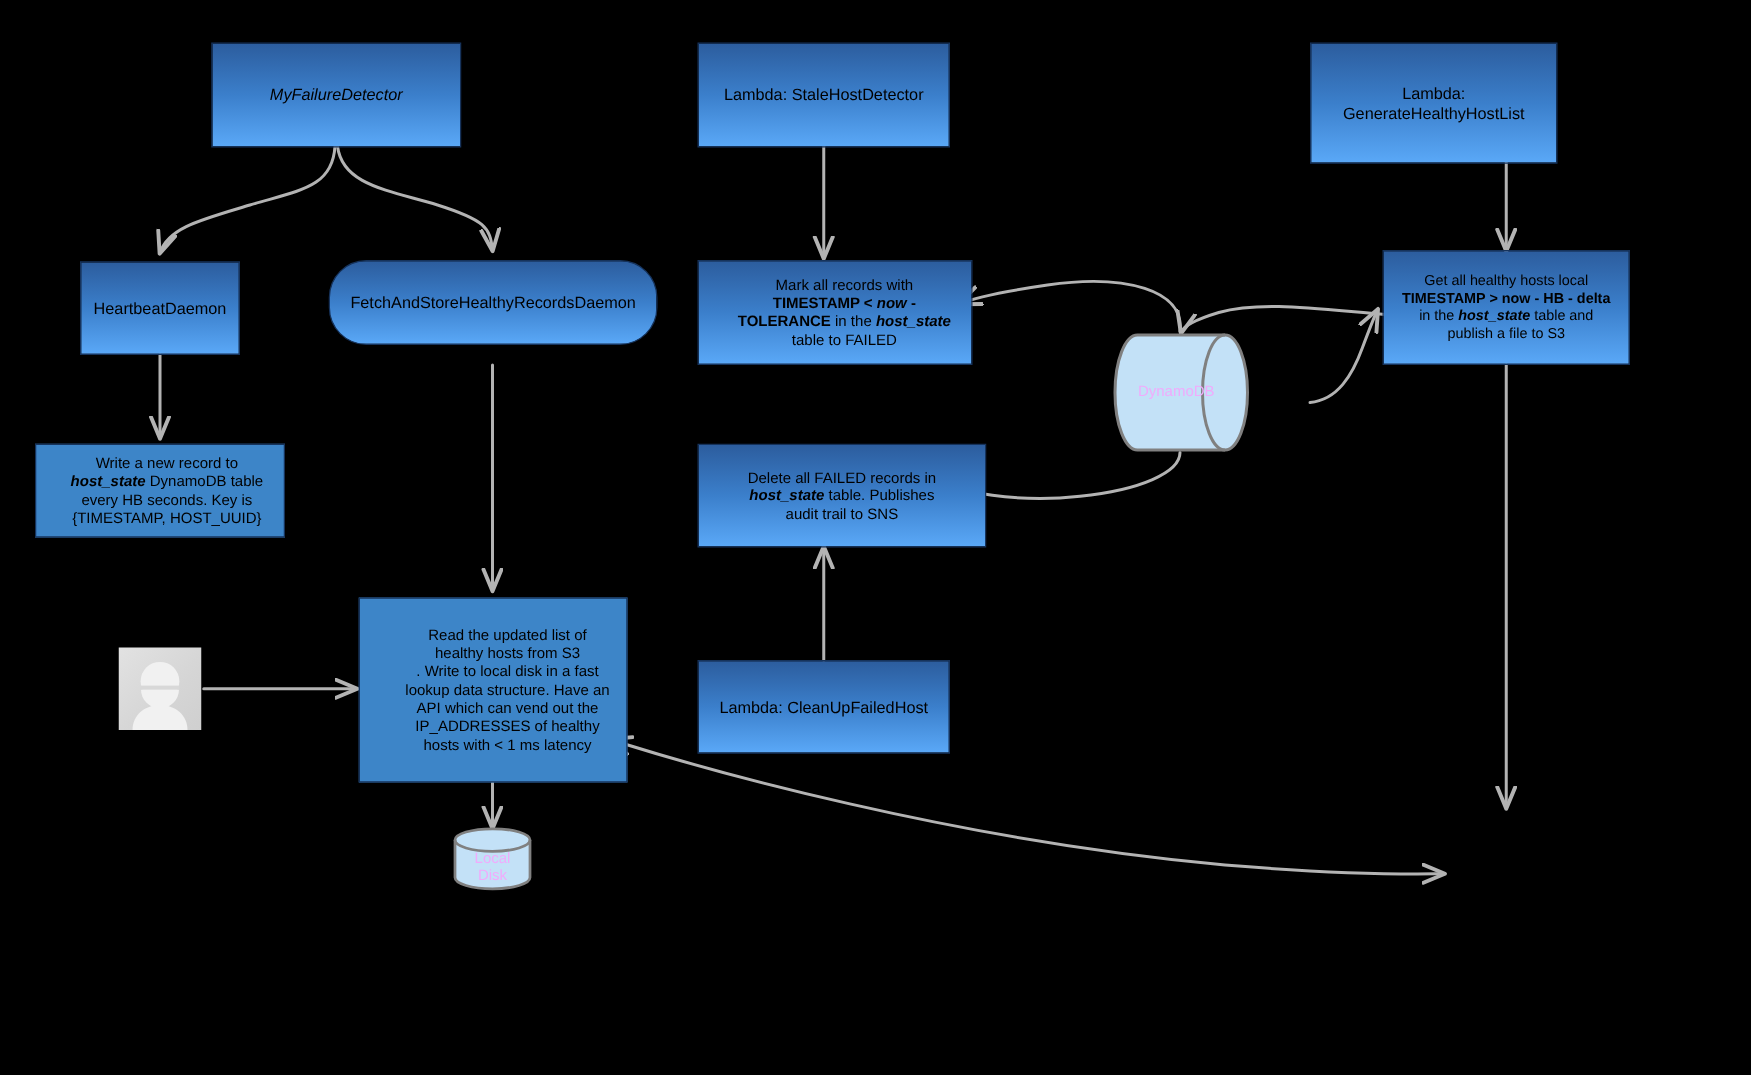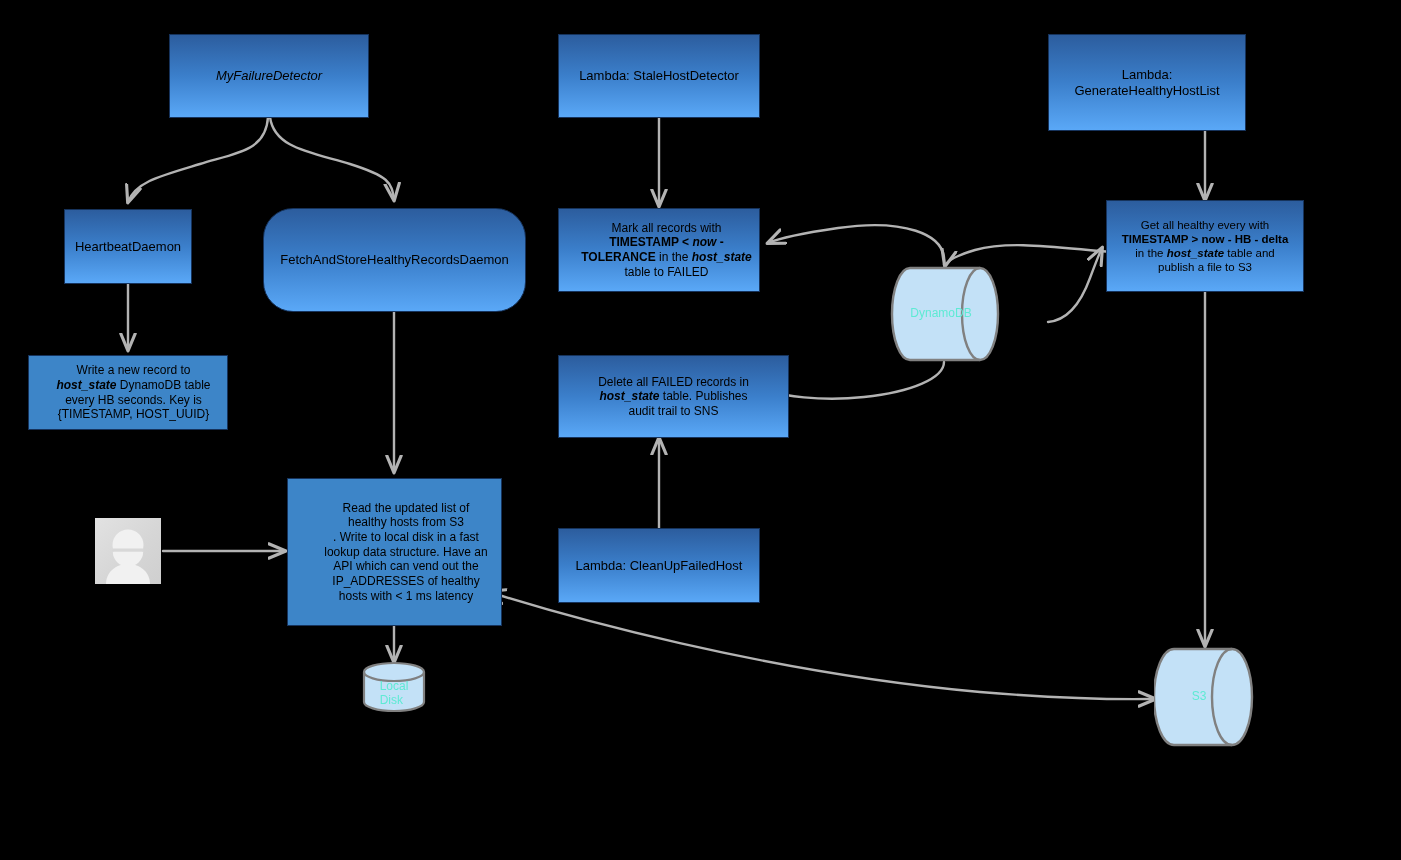--- a/index.html
+++ b/index.html
@@ -52,21 +52,22 @@
   .fs115 { font-size: 11.5px; }
   b { font-weight: bold; }
   .bi { font-weight: bold; font-style: italic; }
 
   
   .cyl {
     position: absolute;
     display: flex;
     align-items: center;
     justify-content: center;
-    color: #5eead4;
+    color: #f0abfc;
+    text-align: center;
   }
   .cyl svg { position: absolute; left: 0; top: 0; }
   .cyl .cyl-label {
     position: relative;
     z-index: 2;
     line-height: 1.15;
   }
 
   
   .user-icon {
@@ -125,38 +126,38 @@
   </svg>
 
   <div class="node grad fs13" style="left:169px; top:34px; width:200px; height:84px;font-style:italic;">
     <span class="txt">MyFailureDetector</span>
   </div>
 
   <div class="node grad fs13" style="left:64px; top:209px; width:128px; height:75px;">
     <span class="txt">HeartbeatDaemon</span>
   </div>
 
-  <div class="node grad fs13" style="left:263px; top:208px; width:263px; height:104px;border-radius:30px;">
+  <div class="node grad fs13" style="left:263px; top:208px; width:263px; height:68px;border-radius:30px;">
     <span class="txt">FetchAndStoreHealthyRecordsDaemon</span>
   </div>
 
   <div class="node flat fs12" style="left:28px; top:355px; width:200px; height:75px;padding-left:16px;">
     <span class="txt">
       <span>Write a new record to</span><br>
       <span class="bi">host_state</span><span> DynamoDB table</span><br>
       <span>every HB seconds. Key is</span><br>
       <span>{TIMESTAMP, HOST_UUID}</span>
     </span>
   </div>
 
   <div class="node grad fs13" style="left:558px; top:34px; width:202px; height:84px;">
     <span class="txt">Lambda: StaleHostDetector</span>
   </div>
 
-  <div class="node grad fs12" style="left:558px; top:208px; width:202px; height:84px;padding-left:20px;">
+  <div class="node grad fs12" style="left:558px; top:208px; width:220px; height:84px;padding-left:20px;">
     <span class="txt">
       <span>Mark all records with</span><br>
       <b>TIMESTAMP &lt; </b><span class="bi">now</span><b> -</b><br>
       <b>TOLERANCE</b><span> in the </span><span class="bi">host_state</span><br>
       <span>table to FAILED</span>
     </span>
   </div>
 
   <div class="node grad fs12" style="left:558px; top:355px; width:231px; height:83px;justify-content:center;">
     <span class="txt">
@@ -172,21 +173,21 @@
 
   <div class="node grad fs13" style="left:1048px; top:34px; width:198px; height:97px;">
     <span class="txt">
       <span>Lambda:</span><br>
       <span>GenerateHealthyHostList</span>
     </span>
   </div>
 
   <div class="node grad fs115" style="left:1106px; top:200px; width:198px; height:92px;">
     <span class="txt">
-      <span>Get all healthy every with</span><br>
+      <span>Get all healthy hosts local</span><br>
       <b>TIMESTAMP &gt; now - HB - delta</b><br>
       <span>in the </span><span class="bi">host_state</span><span> table and</span><br>
       <span>publish a file to S3</span>
     </span>
   </div>
 
   <div class="node flat fs12" style="left:287px; top:478px; width:215px; height:148px;padding-left:28px;">
     <span class="txt">
       <span>Read the updated list of</span><br>
       <span>healthy hosts from S3</span><br>
@@ -210,27 +211,20 @@
     <svg width="64" height="52" viewBox="0 0 64 52">
       <path d="M2,11 A30,9 0 0 1 62,11 L62,41 A30,9 0 0 1 2,41 Z" fill="#c3e1f7" stroke="#808080" stroke-width="2.2" stroke-linejoin="round"></path>
       <path d="M2,11 A30,9 0 0 0 62,11" fill="none" stroke="#808080" stroke-width="2.2"></path>
     </svg>
     <span class="cyl-label fs12" style="margin-top:14px;">
       <span>Local</span><br>
       <span>Disk</span>
     </span>
   </div>
 
-  <div class="cyl" style="left:1154px; top:645px; width:104px; height:104px;">
-    <svg width="104" height="104" viewBox="0 0 104 104">
-      <path d="M20,4 L78,4 A20,48 0 0 1 78,100 L20,100 A20,48 0 0 1 20,4 Z" fill="#c3e1f7" stroke="#808080" stroke-width="2.4" stroke-linejoin="round"></path>
-      <path d="M78,4 A20,48 0 0 0 78,100" fill="none" stroke="#808080" stroke-width="2.4"></path>
-    </svg>
-    <span class="cyl-label fs12" style="margin-left:-14px;">S3</span>
-  </div>
 
   <div class="user-icon" style="left:95px; top:518px; width:66px; height:66px;">
     <svg width="66" height="66" viewBox="0 0 66 66">
       <circle cx="33" cy="27" r="15.5" fill="#f1f1f1"></circle>
       <path d="M33,33.5 m-15.2,0 a15.2,15.2 0 0 0 30.4,0 Z" fill="#f1f1f1"></path>
       <rect x="17.5" y="30.5" width="31" height="3.2" fill="#d8d8d8"></rect>
       <path d="M33,46 C20.5,46 11,54.5 11,66 L55,66 C55,54.5 45.5,46 33,46 Z" fill="#f1f1f1"></path>
     </svg>
   </div>
 

